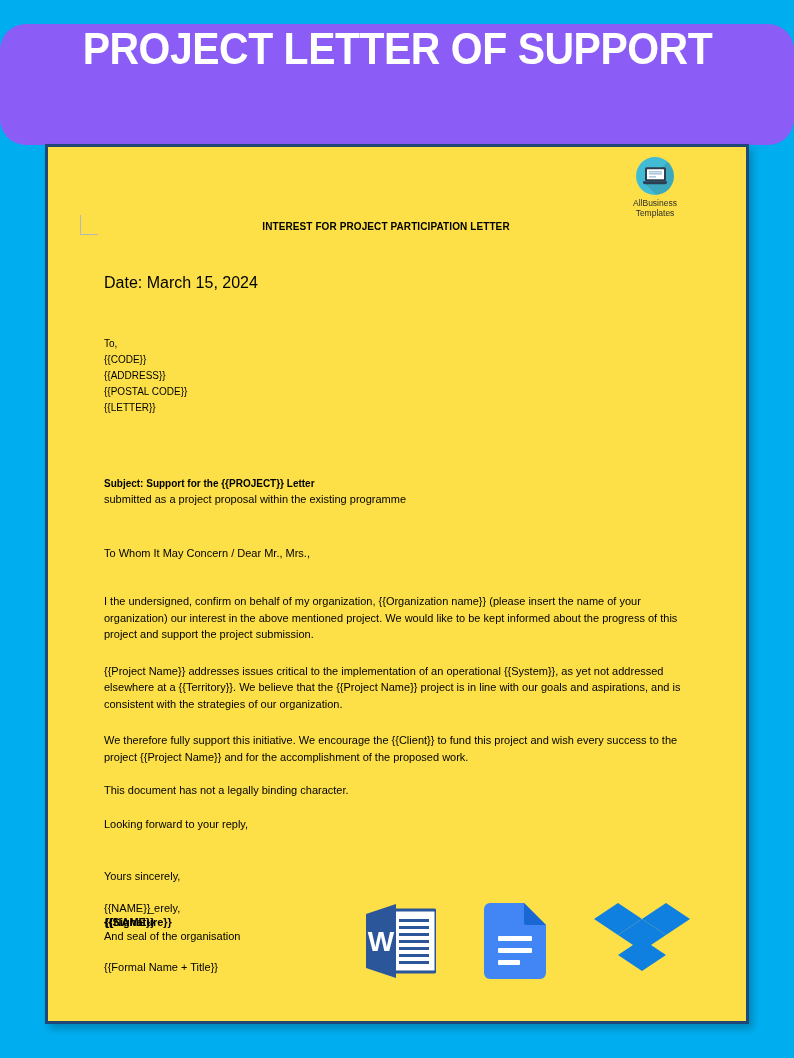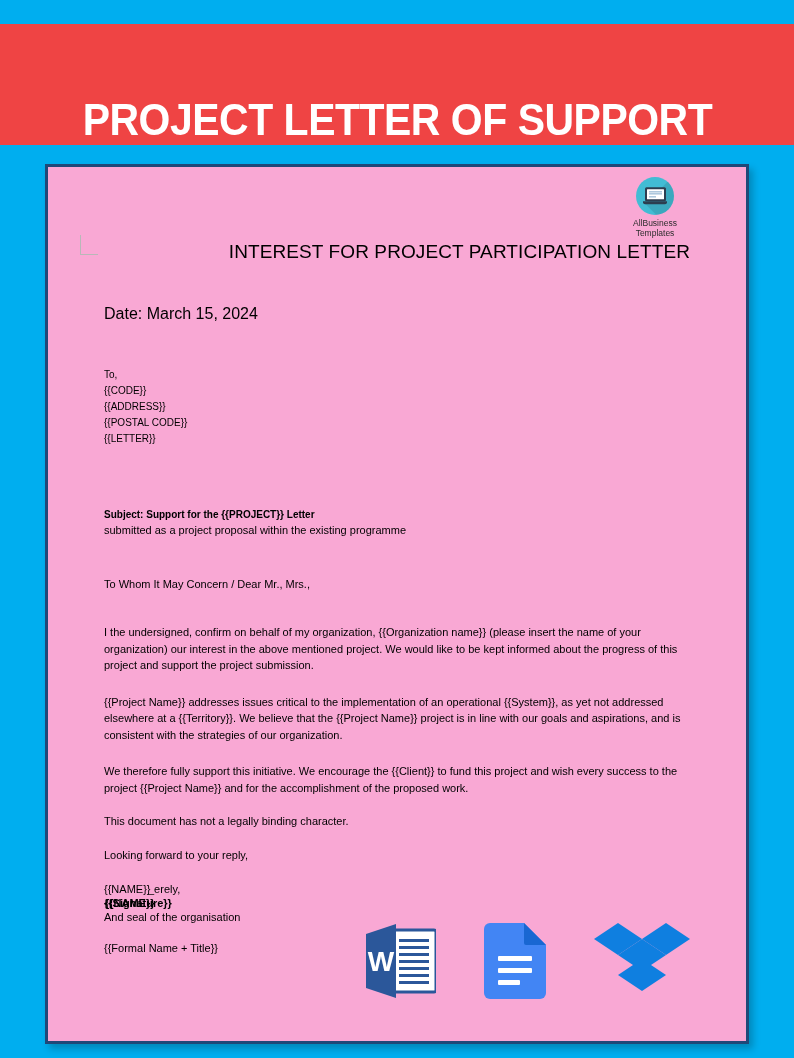--- a/index.html
+++ b/index.html
@@ -23,45 +23,46 @@
     width: 794px;
     height: 24px;
     background: #00AEEF;
   }
 
   .header-banner {
     position: absolute;
     top: 24px; left: 0;
     width: 794px;
     height: 121px;
-    background: #ef4444;
+    background: #8b5cf6;
     display: flex;
-    align-items: flex-end;
+    align-items: flex-start;
     justify-content: center;
+    border-radius: 26px;
   }
 
   .header-title {
     color: #FFFFFF;
     font-family: "Liberation Sans", sans-serif;
     font-size: 44px;
     font-weight: bold;
     letter-spacing: -0.5px;
     text-align: center;
     white-space: nowrap;
     transform: scaleX(0.93);
   }
 
   
   .page-wrap {
     position: absolute;
-    top: 164px;
+    top: 144px;
     left: 45px;
     width: 704px;
     height: 880px;
-    background: #f9a8d4;
+    background: #fde047;
     border: 3px solid #1F4878;
     box-shadow: 4px 5px 7px rgba(0,0,0,0.22);
   }
 
   .page-inner {
     position: relative;
     width: 100%;
     height: 100%;
     padding: 0;
   }
@@ -140,23 +141,23 @@
   .letter {
     position: absolute;
     top: 0; left: 0;
     width: 100%;
     padding: 74px 56px 0 56px;
     font-family: "Liberation Sans", sans-serif;
     color: #000000;
   }
 
   .doc-title {
-    text-align: right;
-    font-size: 19px;
-    font-weight: normal;
+    text-align: center;
+    font-size: 10px;
+    font-weight: bold;
     letter-spacing: 0.1px;
     margin: 0 0 0 -22px;
   }
 
   .date-line {
     font-size: 16px;
     margin-top: 42px;
   }
 
   .addr-block {
@@ -297,20 +298,21 @@
       <div class="subject-sub">submitted as a project proposal within the existing programme</div>
 
       <div class="salutation">To Whom It May Concern / Dear Mr., Mrs.,</div>
 
       <div class="para" style="margin-top:34px;">I the undersigned, confirm on behalf of my organization, {{Organization name}} (please insert the name of your organization) our interest in the above mentioned project. We would like to be kept informed about the progress of this project and support the project submission.</div>
       <div class="para">{{Project Name}} addresses issues critical to the implementation of an operational {{System}}, as yet not addressed elsewhere at a {{Territory}}. We believe that the {{Project Name}} project is in line with our goals and aspirations, and is consistent with the strategies of our organization.</div>
       <div class="para">We therefore fully support this initiative. We encourage the {{Client}} to fund this project and wish every success to the project {{Project Name}} and for the accomplishment of the proposed work.</div>
       <div class="para tight">This document has not a legally binding character.</div>
       <div class="para tight">Looking forward to your reply,</div>
 
+      <div class="signoff">Yours sincerely,</div>
 
       <div class="overlap-row">
         <span class="layer-a">{{NAME}}</span>
         <span class="layer-b">_erely,</span>
       </div>
 
       <div class="overlap-row2">
         <span class="layer-a">{{Signature}}</span>
         <span class="layer-b">{{NAME}}</span>
       </div>

